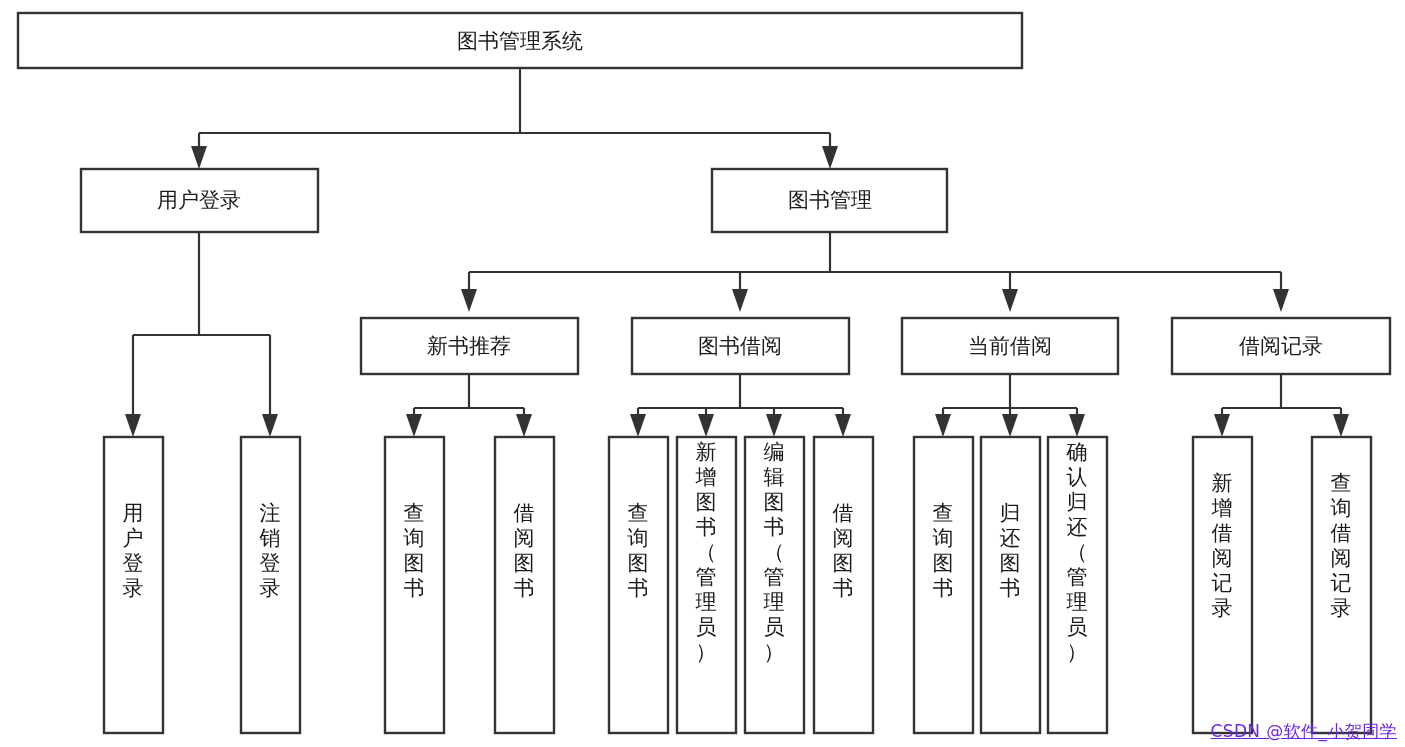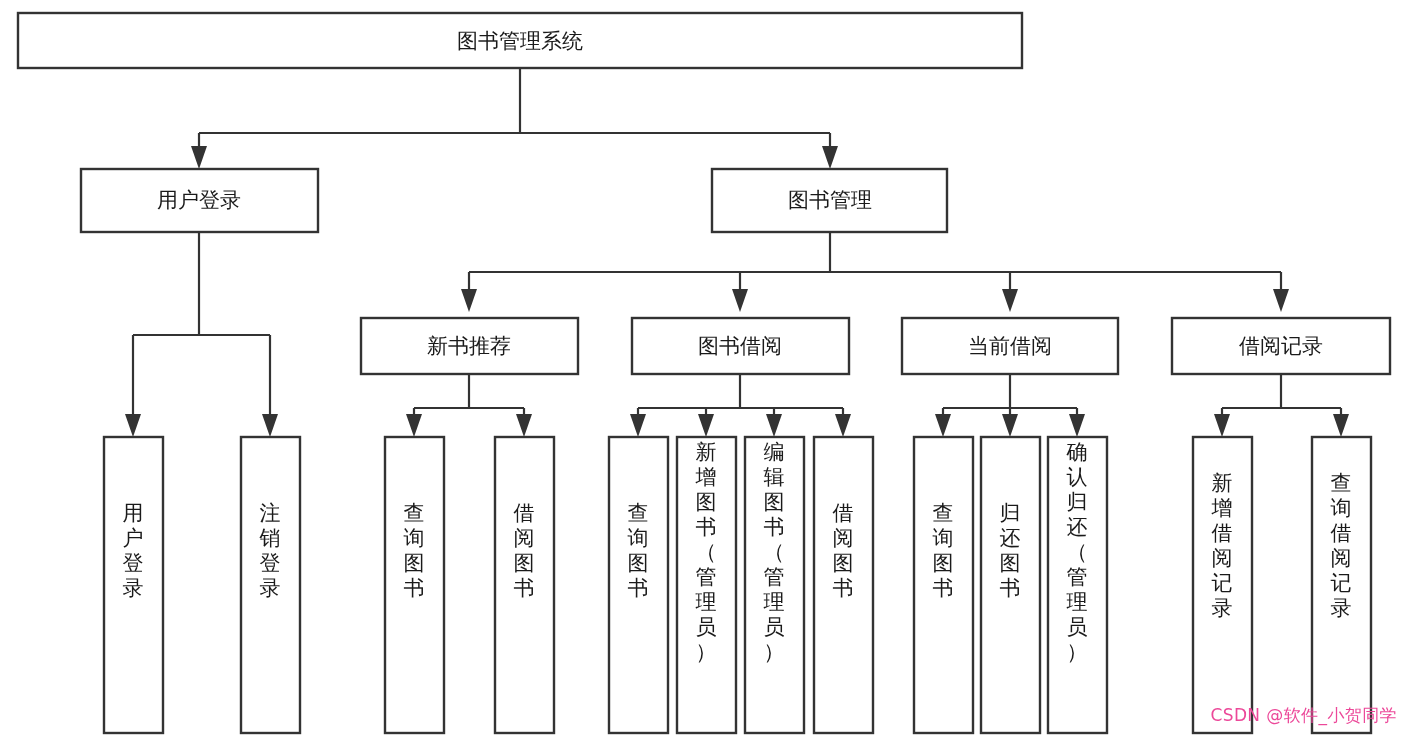--- a/index.html
+++ b/index.html
@@ -50,27 +50,28 @@
   }
   .node-label-v {
     font-family: "DejaVu Sans", "Liberation Sans", sans-serif;
     font-size: 21px;
     fill: #1a1a1a;
     text-anchor: middle;
   }
   .watermark {
     position: absolute;
     right: 8px;
-    bottom: 20px;
+    bottom: 4px;
     font-family: "DejaVu Sans", "Liberation Sans", sans-serif;
     font-size: 17px;
-    color: #ec4899;
+    color: #6d28d9;
     letter-spacing: 0.4px;
     white-space: nowrap;
     user-select: none;
+    text-decoration: underline;
   }
 </style>
 </head>
 <body>
 
 <div id="diagram-root">
 
   <svg class="diagram" viewBox="0 0 1405 747" xmlns="http://www.w3.org/2000/svg">
 
     <g>

